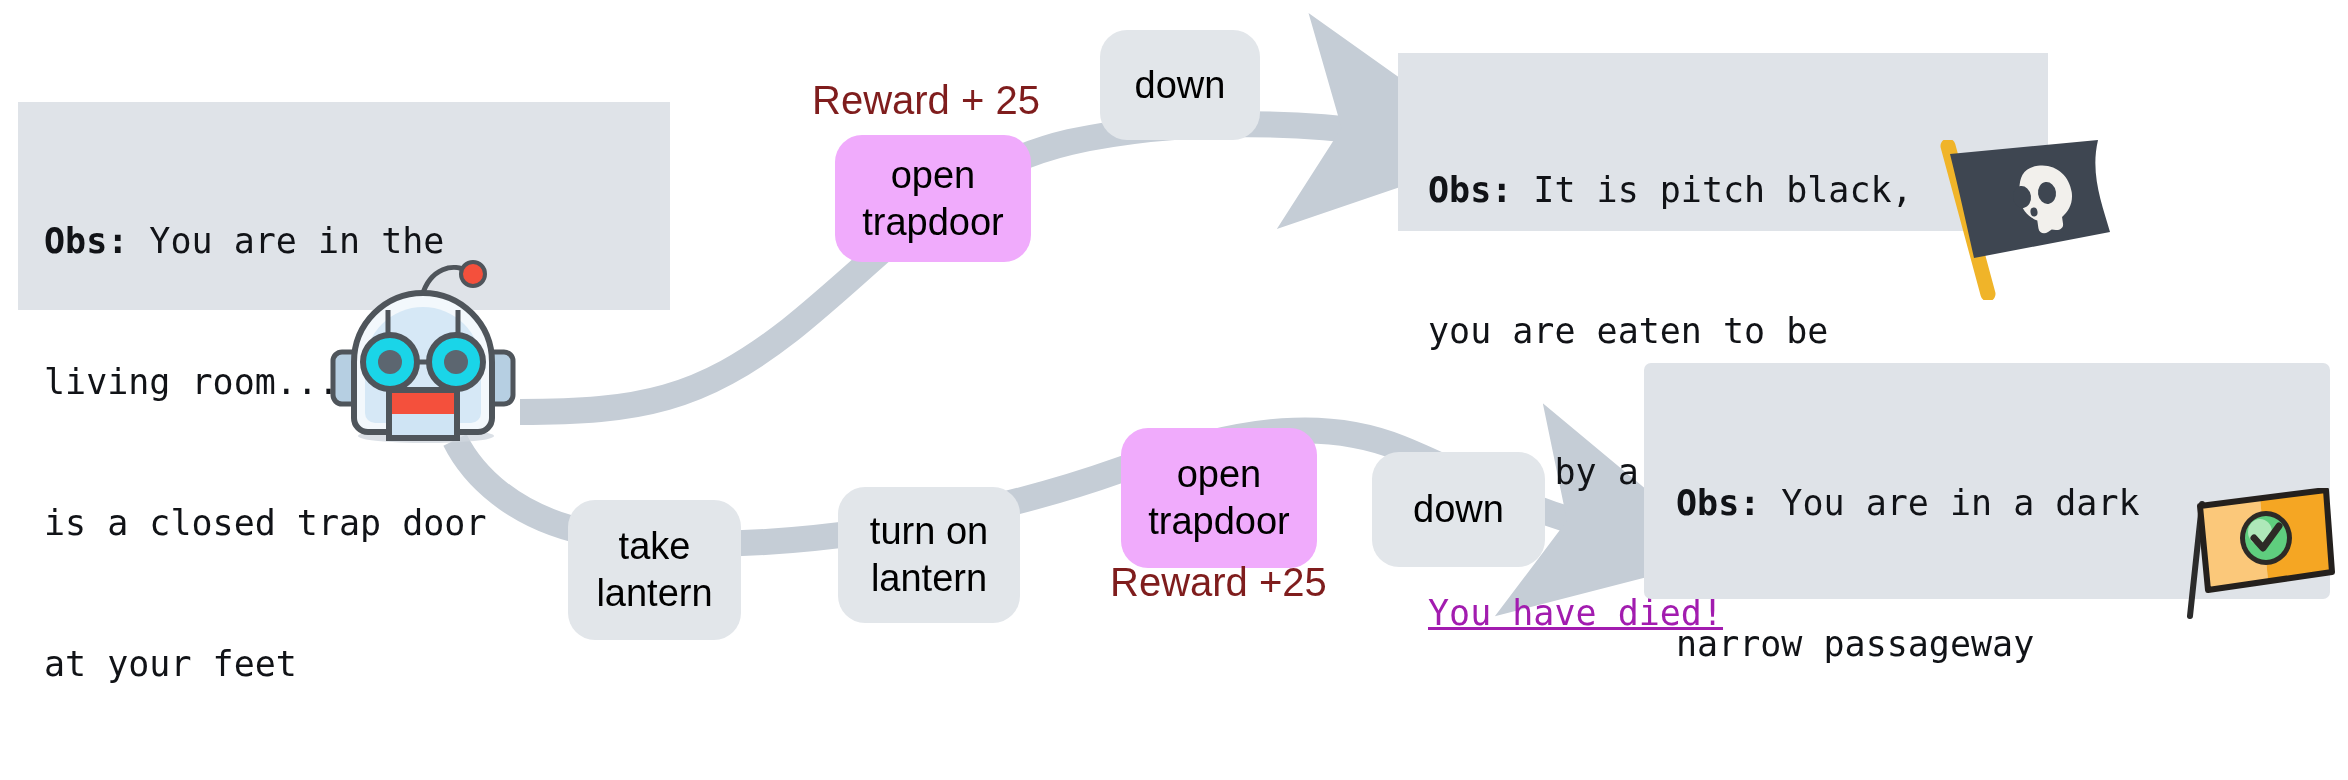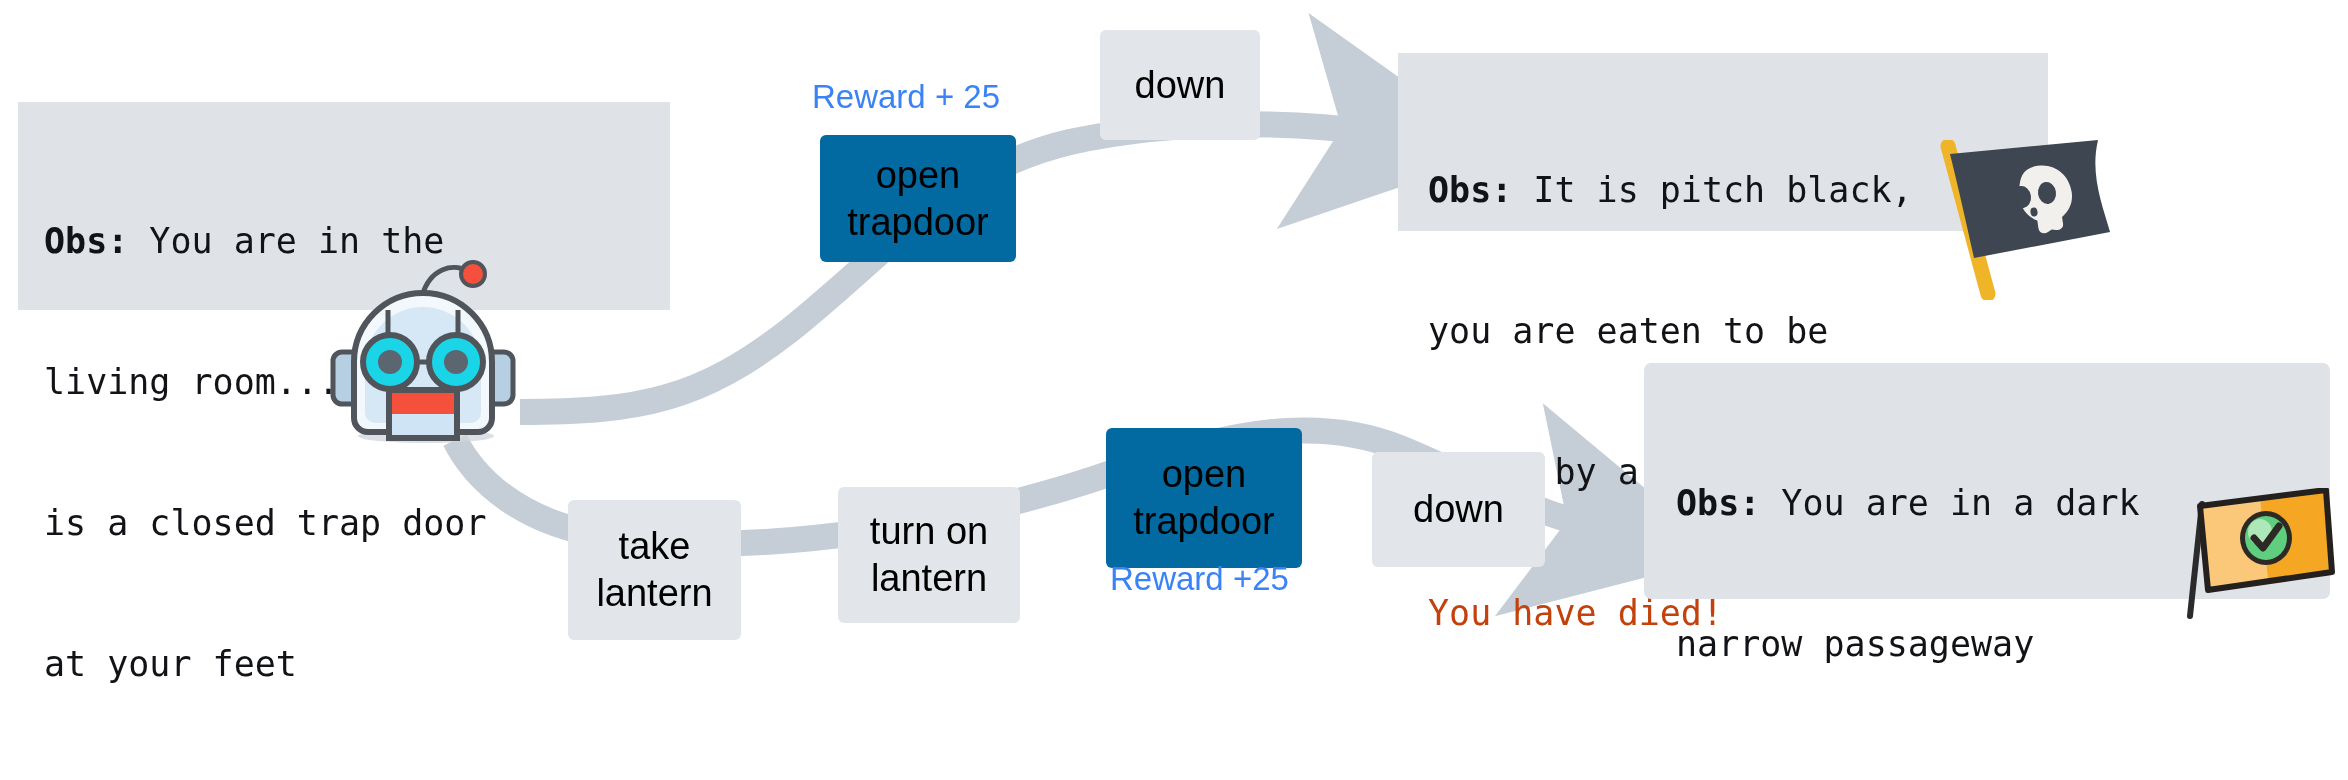--- a/index.html
+++ b/index.html
@@ -20,54 +20,54 @@
     box-sizing:border-box;
     font-family:"DejaVu Sans Mono","Liberation Mono",monospace;
     font-size:35px;
     line-height:47px;
     color:#111317;
     white-space:pre;
     letter-spacing:0px;
   }
   .obs-box .obs-lead{font-weight:bold;}
   .obs-line{display:block;}
-  .obs-line.red{color:#c2410c;}
+  .obs-line.red{color:#a21caf;text-decoration:underline;}
 
   #obs-start{left:18px;top:102px;width:652px;height:208px;padding:22px 0 0 26px;}
   #obs-death{left:1398px;top:53px;width:650px;height:178px;padding:20px 0 0 30px;}
   #obs-cellar{left:1644px;top:363px;width:686px;height:236px;padding:23px 0 0 32px;border-radius:7px;}
 
   
   .node{
     position:absolute;z-index:4;
     display:flex;align-items:center;justify-content:center;
     text-align:center;
     font-family:"Liberation Sans",sans-serif;
     font-size:38px;
     line-height:47px;
     color:#000000;
-    border-radius:6px;
+    border-radius:27px;
     box-sizing:border-box;
   }
   .node.neutral{background:#e2e6ea;}
-  .node.reward{background:#0369a1;}
+  .node.reward{background:#f0abfc;margin-left:15px;}
 
   #node-down-top   {left:1100px;top:30px; width:160px;height:110px;}
   #node-open-top   {left:820px; top:135px;width:196px;height:127px;}
   #node-take       {left:568px; top:500px;width:173px;height:140px;}
   #node-turnon     {left:838px; top:487px;width:182px;height:136px;}
   #node-open-bot   {left:1106px;top:428px;width:196px;height:140px;}
   #node-down-bot   {left:1372px;top:452px;width:173px;height:115px;}
 
   
   .reward-label{
     position:absolute;z-index:5;
     font-family:"Liberation Sans",sans-serif;
-    font-size:33px;
-    color:#3b82f6;
+    font-size:40px;
+    color:#7f1d1d;
     white-space:nowrap;
   }
   #reward-top{left:812px;top:78px;}
   #reward-bot{left:1110px;top:560px;}
 
   
   #robot{position:absolute;left:318px;top:258px;width:210px;height:190px;z-index:6;}
 
   
   #flag-death{position:absolute;left:1930px;top:140px;width:190px;height:160px;z-index:7;}

